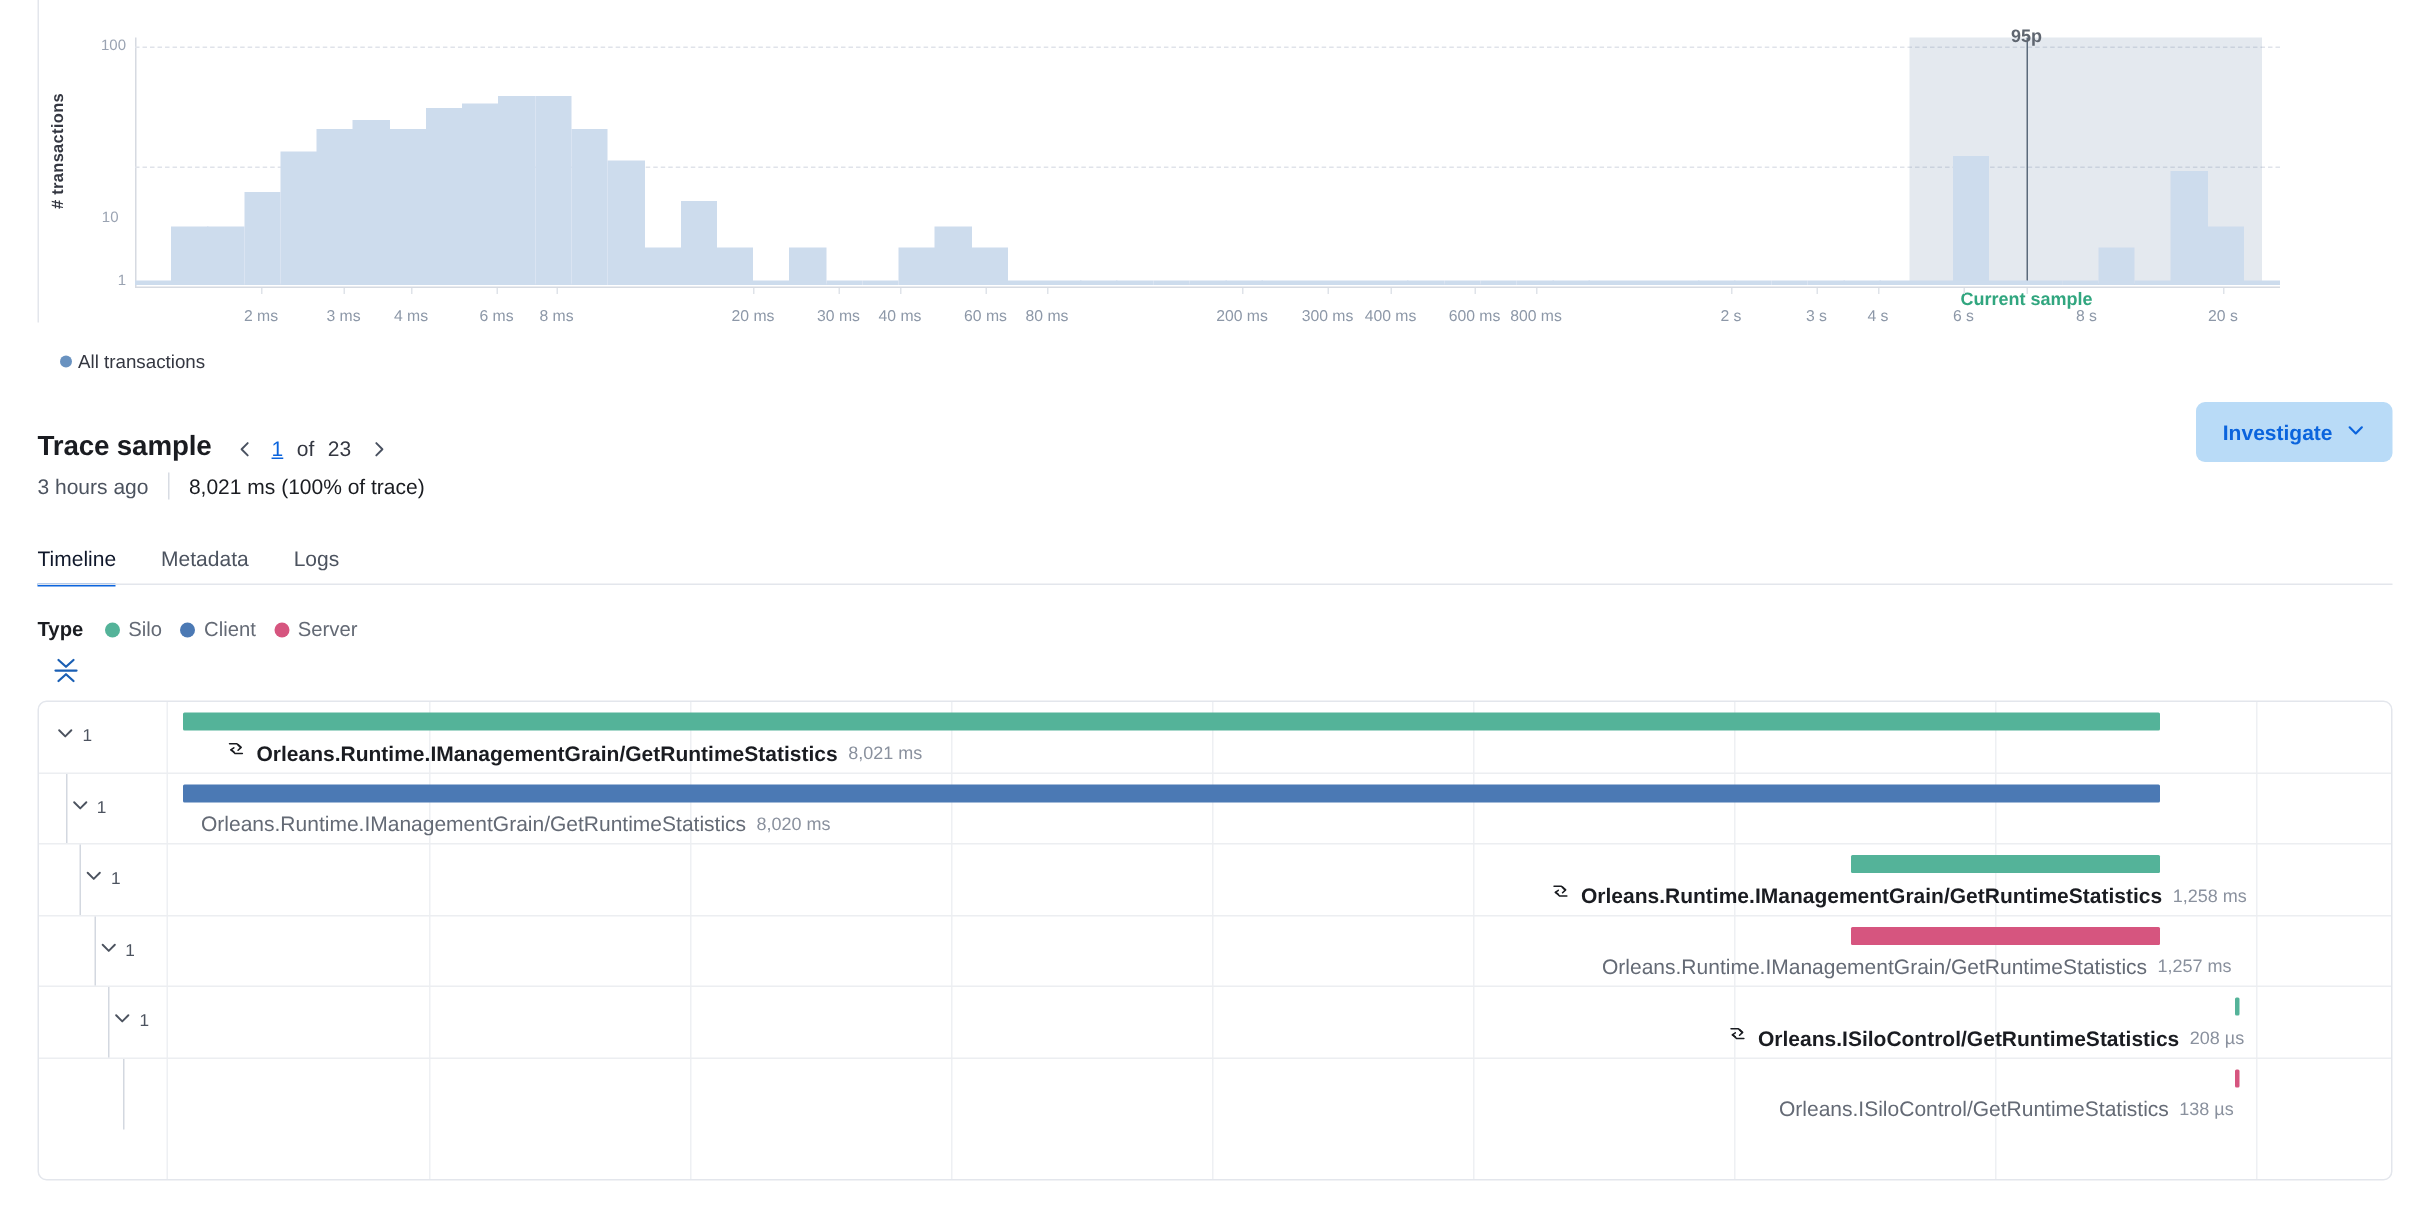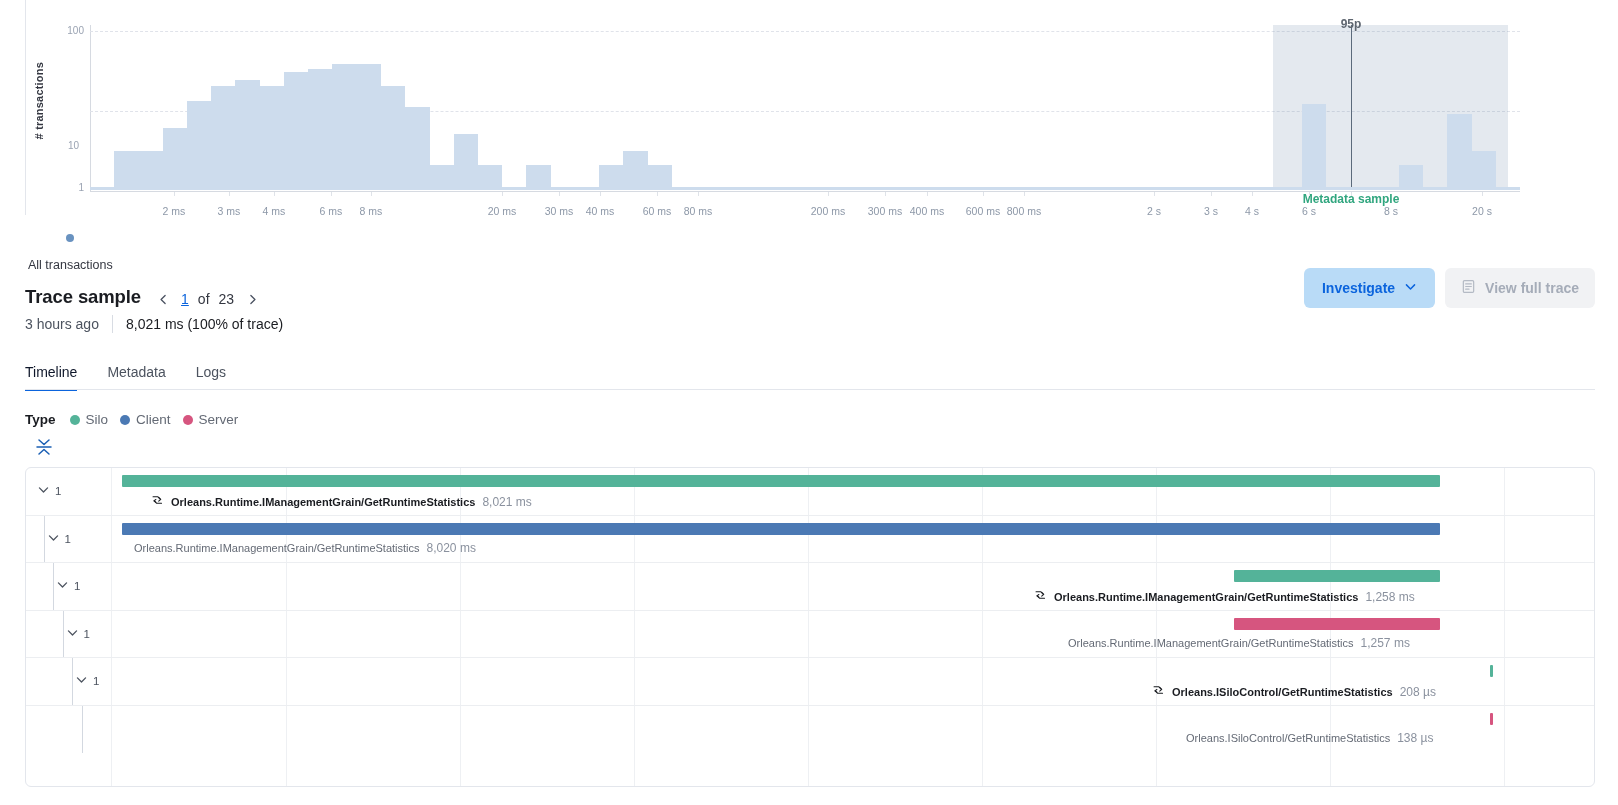--- a/index.html
+++ b/index.html
@@ -76,23 +76,23 @@
     position: absolute; top: 205px;
     font-size: 10.5px; color: #8d98a8;
     transform: translateX(-50%);
     white-space: nowrap;
   }
   .xtick-mark {
     position: absolute; top: 192px; width: 1px; height: 4px;
     background: #dfe3e9;
   }
   .legend-row {
-    position: absolute; left: 28px; top: 234px;
-    display: flex; align-items: center; gap: 16px;
-    font-size: 12.5px; color: #343741; flex-direction: column;
+    position: absolute; left: 40px; top: 234px;
+    display: flex; align-items: center; gap: 4px;
+    font-size: 12.5px; color: #343741;
   }
   .legend-dot {
     width: 8px; height: 8px; border-radius: 50%;
     background: #6992c0; display: inline-block;
   }
 
   
   .trace-header {
     position: absolute; left: 25px; top: 272px; width: 1570px; height: 36px;
     display: flex; align-items: flex-end;
@@ -219,21 +219,21 @@
   .wf-count { font-size: 11.5px; color: #4c535f; }
   .wf-bar {
     position: absolute; top: 7px; height: 12px; border-radius: 1px;
     z-index: 2;
   }
   .wf-label {
     position: absolute; top: 25px;
     display: flex; align-items: center; gap: 7px;
     white-space: nowrap; z-index: 3;
   }
-  .wf-name { font-size: 11px; color: #1a1c21; }
+  .wf-name { font-size: 14px; color: #1a1c21; }
   .wf-name.bold { font-weight: 700; }
   .wf-name.muted { color: #646a75; }
   .wf-dur { font-size: 12px; color: #8a919e; }
   .span-icon { flex: none; display: inline-block; }
   .chev { display: inline-block; }
 </style>
 </head>
 <body>
 
 <div class="page">
@@ -314,21 +314,21 @@
           <div class="hbar" style="left: 1284.58px; width: 24.6373px; height: 3px; background: rgb(205, 220, 237);"></div>
           <div class="hbar" style="left: 1308.81px; width: 24.6373px; height: 24.7814px; background: rgb(205, 220, 237);"></div>
           <div class="hbar" style="left: 1333.05px; width: 24.6373px; height: 3px; background: rgb(205, 220, 237);"></div>
           <div class="hbar" style="left: 1357.29px; width: 24.6373px; height: 76.3852px; background: rgb(205, 220, 237);"></div>
           <div class="hbar" style="left: 1381.53px; width: 24.6373px; height: 38.6926px; background: rgb(205, 220, 237);"></div>
           <div class="hbar" style="left: 1405.76px; width: 24.6373px; height: 3px; background: rgb(205, 220, 237);"></div>
         </div>
     </div>
 
     <div class="pct-label" style="left:1351px; top:17px;">95p</div>
-    <div class="current-sample-label" style="left:1351px; top:192px;">Metadata sample</div>
+    <div class="current-sample-label" style="left:1351px; top:192px;">Current sample</div>
 
     <div id="xticks">
         <div class="xtick-label" style="left: 174px;">2 ms</div>
         <div class="xtick-mark" style="left: 174px;"></div>
         <div class="xtick-label" style="left: 229px;">3 ms</div>
         <div class="xtick-mark" style="left: 229px;"></div>
         <div class="xtick-label" style="left: 274px;">4 ms</div>
         <div class="xtick-mark" style="left: 274px;"></div>
         <div class="xtick-label" style="left: 331px;">6 ms</div>
         <div class="xtick-mark" style="left: 331px;"></div>
@@ -395,31 +395,20 @@
 
   <div class="header-actions">
     <button class="btn-investigate">
       <span>Investigate</span>
       <span>
         <svg width="13" height="13" viewBox="0 0 16 16" fill="none" stroke="#0b64dd" stroke-width="1.8" stroke-linecap="round" stroke-linejoin="round">
             <polyline points="3,6 8,11 13,6"></polyline>
           </svg>
       </span>
     </button>
-    <button class="btn-fulltrace">
-      <span>
-        <svg width="15" height="15" viewBox="0 0 16 16" fill="none" stroke="#b4bac4" stroke-width="1.3" stroke-linecap="round">
-          <rect x="2.5" y="1.8" width="11" height="12.4" rx="1.2"></rect>
-          <line x1="5" y1="5.2" x2="11" y2="5.2"></line>
-          <line x1="5" y1="8" x2="11" y2="8"></line>
-          <line x1="5" y1="10.8" x2="8.5" y2="10.8"></line>
-        </svg>
-      </span>
-      <span>View full trace</span>
-    </button>
   </div>
 
   <div class="trace-meta">
     <span class="meta-ago">3 hours ago</span>
     <span class="meta-sep"></span>
     <span class="meta-dur">8,021 ms (100% of trace)</span>
   </div>
 
   <div class="tabs">
     <button class="tab active">Timeline</button>

